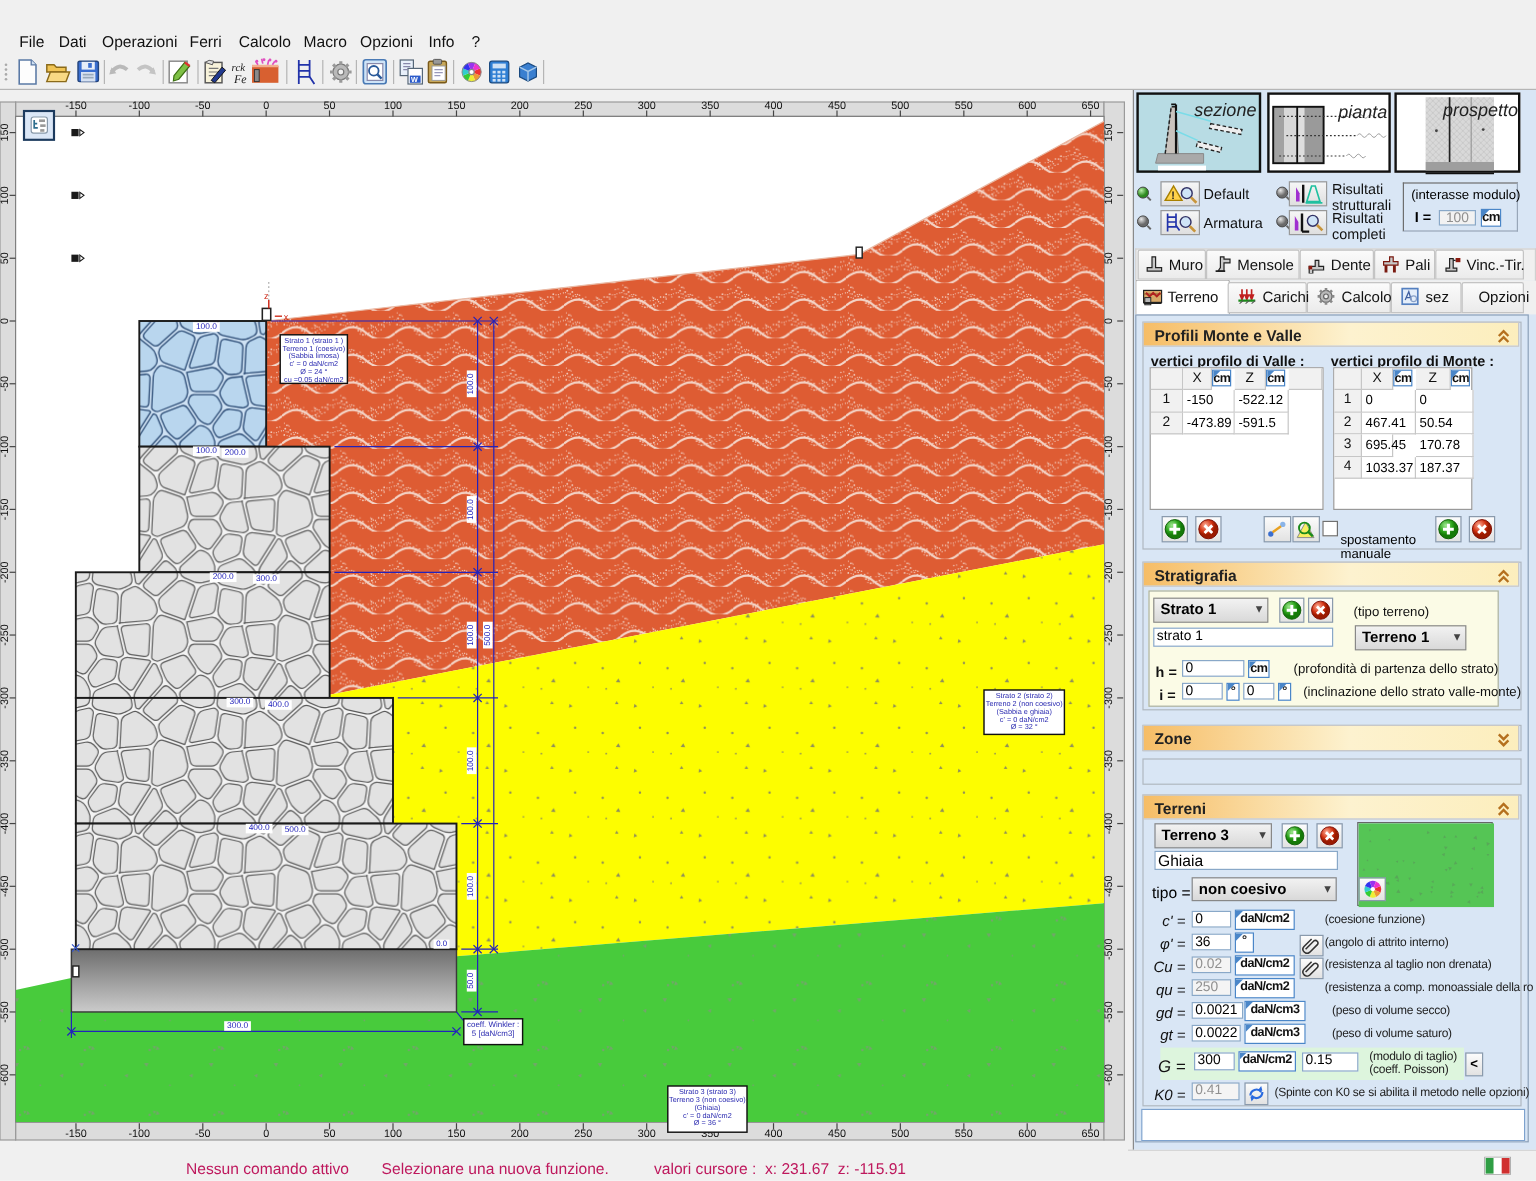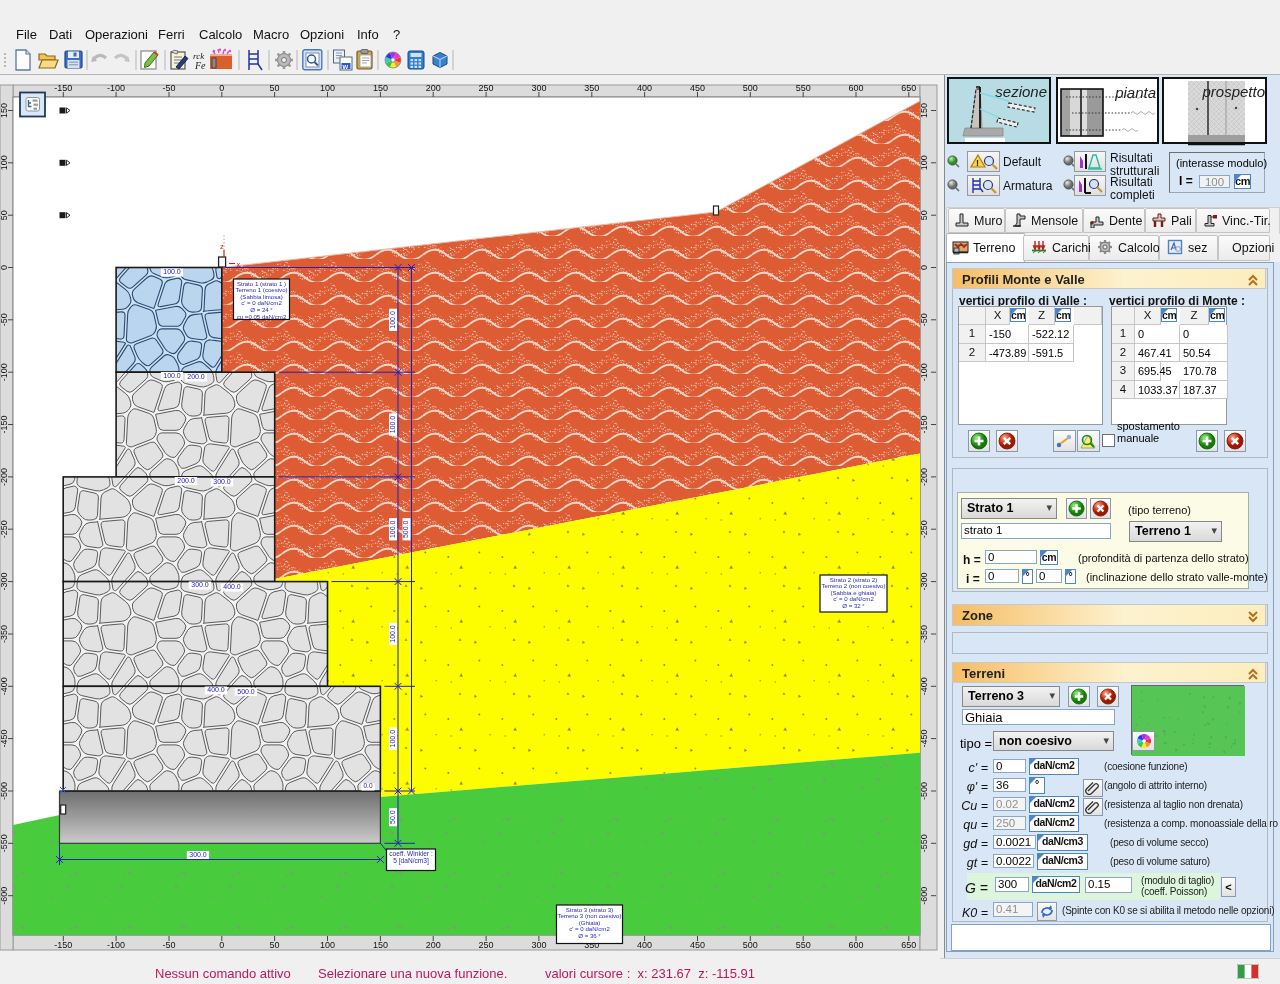--- a/index.html
+++ b/index.html
@@ -992,21 +992,21 @@
       </svg>
     </div>
     <div class="sqbtn" style="left:1077px;top:430px;width:23px;height:22px">
       <svg width="19" height="18" viewBox="0 0 19 18">
 <path d="M2,16 L16,16 L9,3 Z" fill="#f8f060" stroke="#888" stroke-width="0.8"></path>
 <circle cx="8" cy="8" r="4.5" fill="none" stroke="#1a8a1a" stroke-width="1.6"></circle>
         <line x1="11" y1="11" x2="15" y2="15" stroke="#1a8a1a" stroke-width="2"></line>
       </svg>
     </div>
     <div class="cb" style="left:1102px;top:434px"></div>
-    <span style="position:absolute;left:1117px;top:420px;font-size:11px;line-height:12px">spostamento<br>manuale</span>
+    <span style="position:absolute;left:1117px;top:444px;font-size:11px;line-height:12px">spostamento<br>manuale</span>
     <div class="sqbtn" style="left:1196px;top:430px;width:22px;height:22px">
       <svg width="18" height="18" viewBox="0 0 18 18">
         <defs>
           <radialGradient id="gg1196430" cx="0.35" cy="0.3">
             <stop offset="0" stop-color="#9fe88f"></stop>
             <stop offset="0.7" stop-color="#2aa21a"></stop>
             <stop offset="1" stop-color="#157a08"></stop>
           </radialGradient>
         </defs>
         <circle cx="9" cy="9" r="8" fill="url(#gg1196430)" stroke="#0a5a00" stroke-width="0.8"></circle>
@@ -1020,20 +1020,26 @@
             <stop offset="0" stop-color="#ffb09a"></stop>
             <stop offset="0.7" stop-color="#d03010"></stop>
             <stop offset="1" stop-color="#9a1a00"></stop>
           </radialGradient>
         </defs>
         <circle cx="9" cy="9" r="8" fill="url(#rr1224430)" stroke="#7a0a00" stroke-width="0.8"></circle>
         <path d="M5.8,5.8 L12.2,12.2 M12.2,5.8 L5.8,12.2" stroke="#fff" stroke-width="2.4"></path>
       </svg>
     </div>
     <div class="gbox" style="left:952px;top:468px;width:316px;height:124px"></div>
+    <div class="ghead" style="left:952px;top:468px;width:314px;height:21px">
+      <span>Stratigrafia</span>
+      <svg width="16" height="18" style="position:absolute;right:4px;top:2px" viewBox="0 0 16 18">
+        <path d="M4,9 L8,5 L12,9 M4,14 L8,10 L12,14" fill="none" stroke="#b5701e" stroke-width="2"></path>
+      </svg>
+    </div>
     <div style="position:absolute;left:957px;top:492px;width:292px;height:97px;background:#fbfbe6;border:1px solid #a8b0a0"></div>
     <div class="drop" style="left:961px;top:498px;width:96px;height:21px"><b>Strato 1</b><span class="dar">▾</span></div>
     <div class="sqbtn" style="left:1066px;top:498px;width:21px;height:21px">
       <svg width="17" height="17" viewBox="0 0 18 18">
         <defs>
           <radialGradient id="gg1066498" cx="0.35" cy="0.3">
             <stop offset="0" stop-color="#9fe88f"></stop>
             <stop offset="0.7" stop-color="#2aa21a"></stop>
             <stop offset="1" stop-color="#157a08"></stop>
           </radialGradient>

